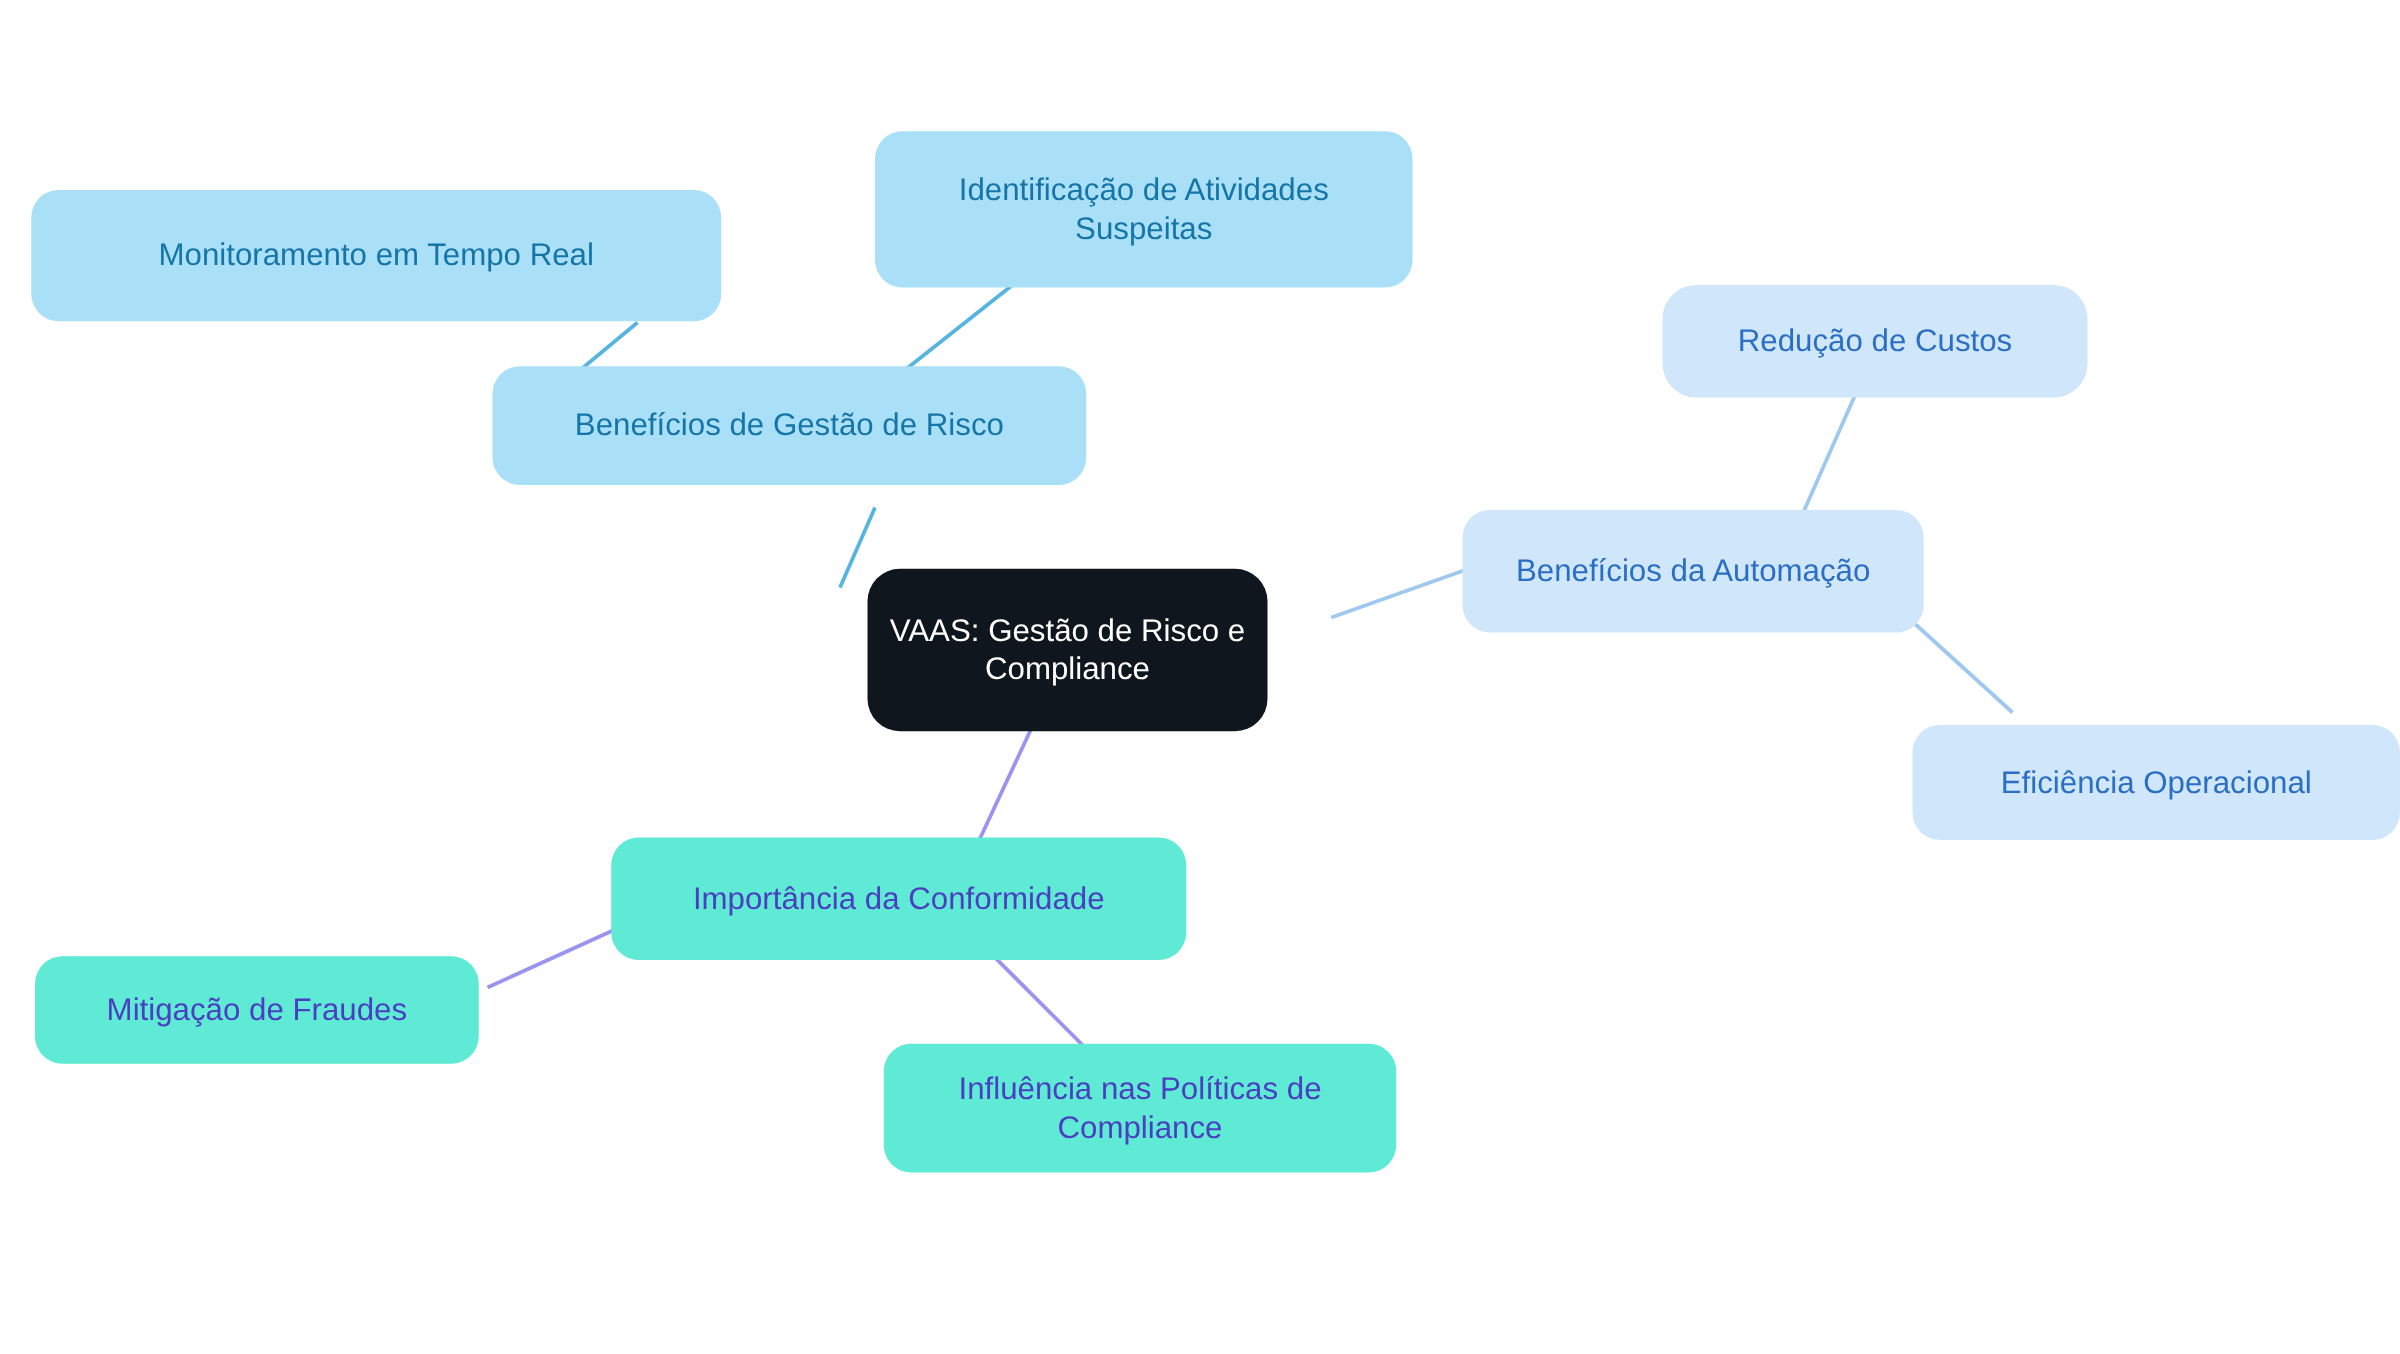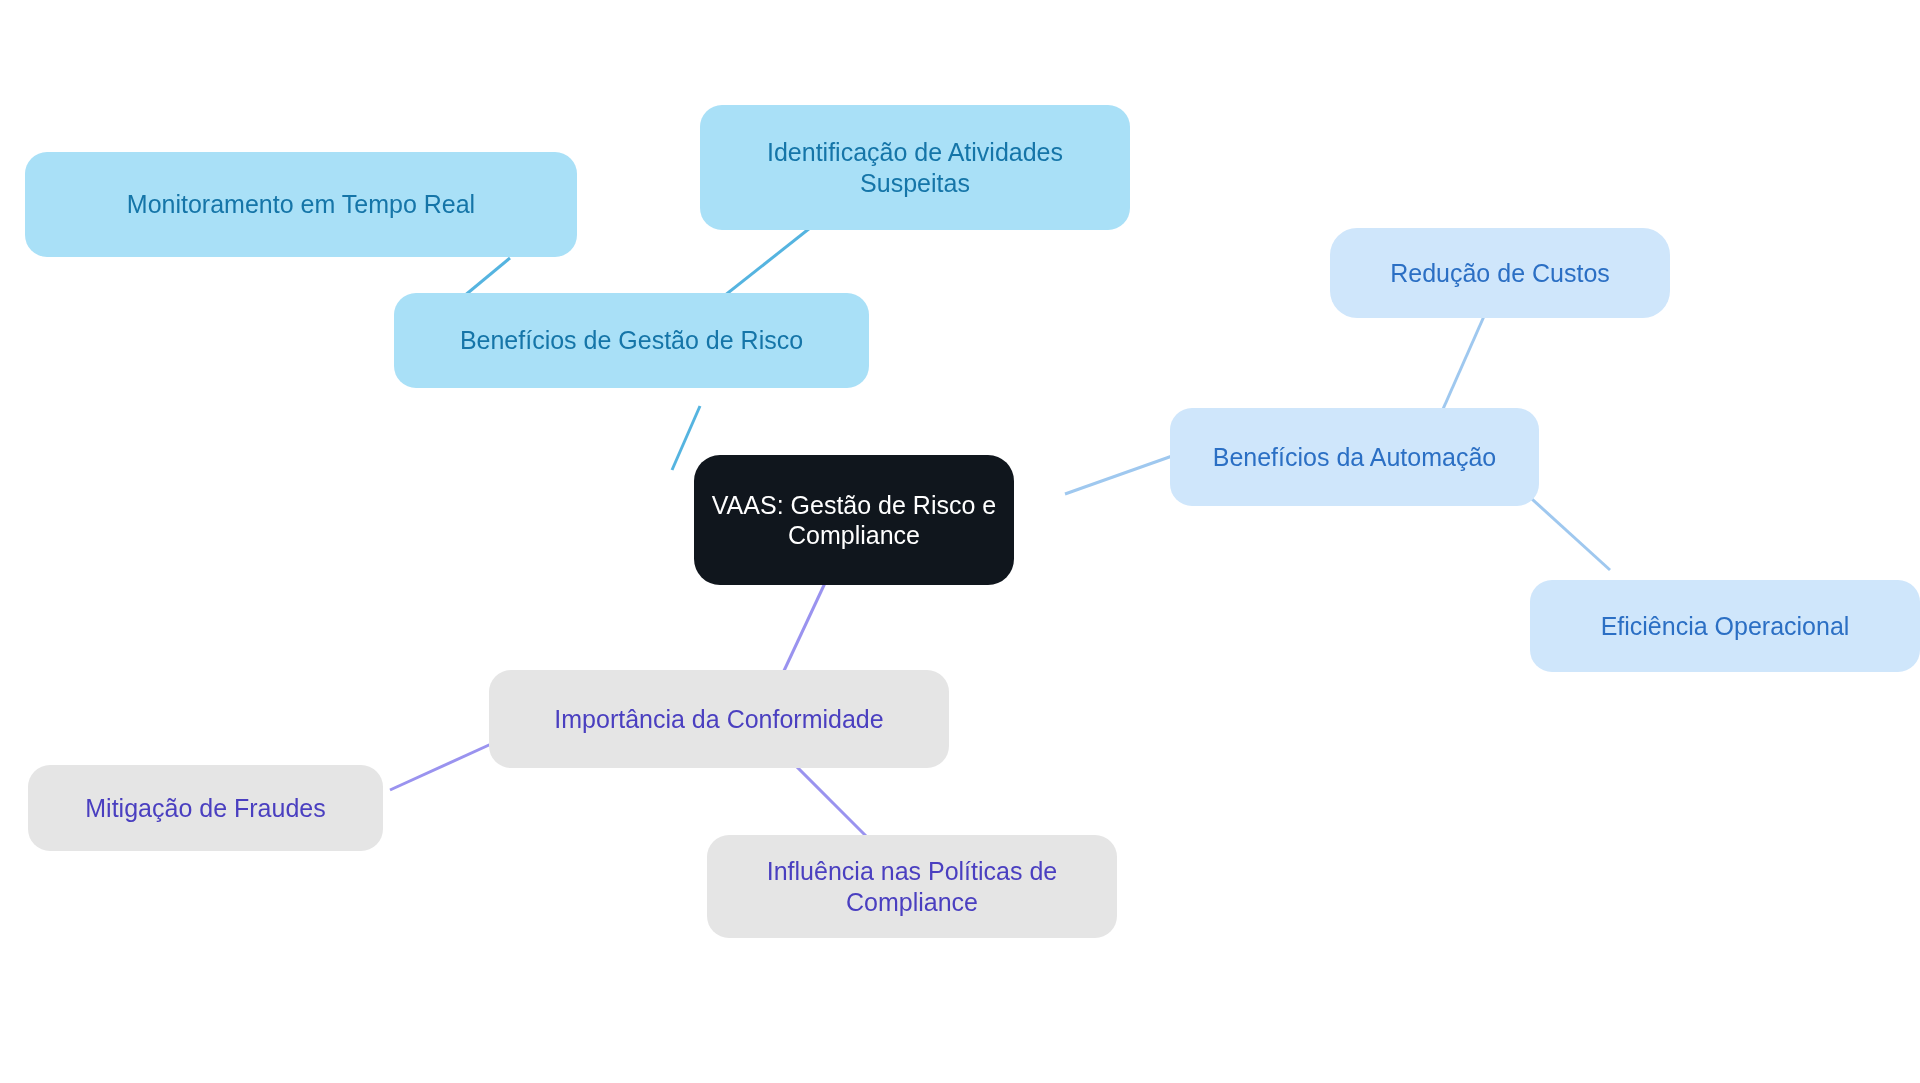--- a/index.html
+++ b/index.html
@@ -49,21 +49,21 @@
     background: #a9e0f7;
     color: #1575a8;
     font-size: 25px;
   }
   .node-lightblue {
     background: #cfe6fb;
     color: #2b6fc4;
     font-size: 25px;
   }
   .node-purple {
-    background: #e5e5e5;
+    background: #5eead4;
     color: #4a3fc0;
     font-size: 25px;
   }
 </style>
 </head>
 <body>
 
 <div id="canvas">
 
   <svg id="edges" viewBox="0 0 1920 1083">

